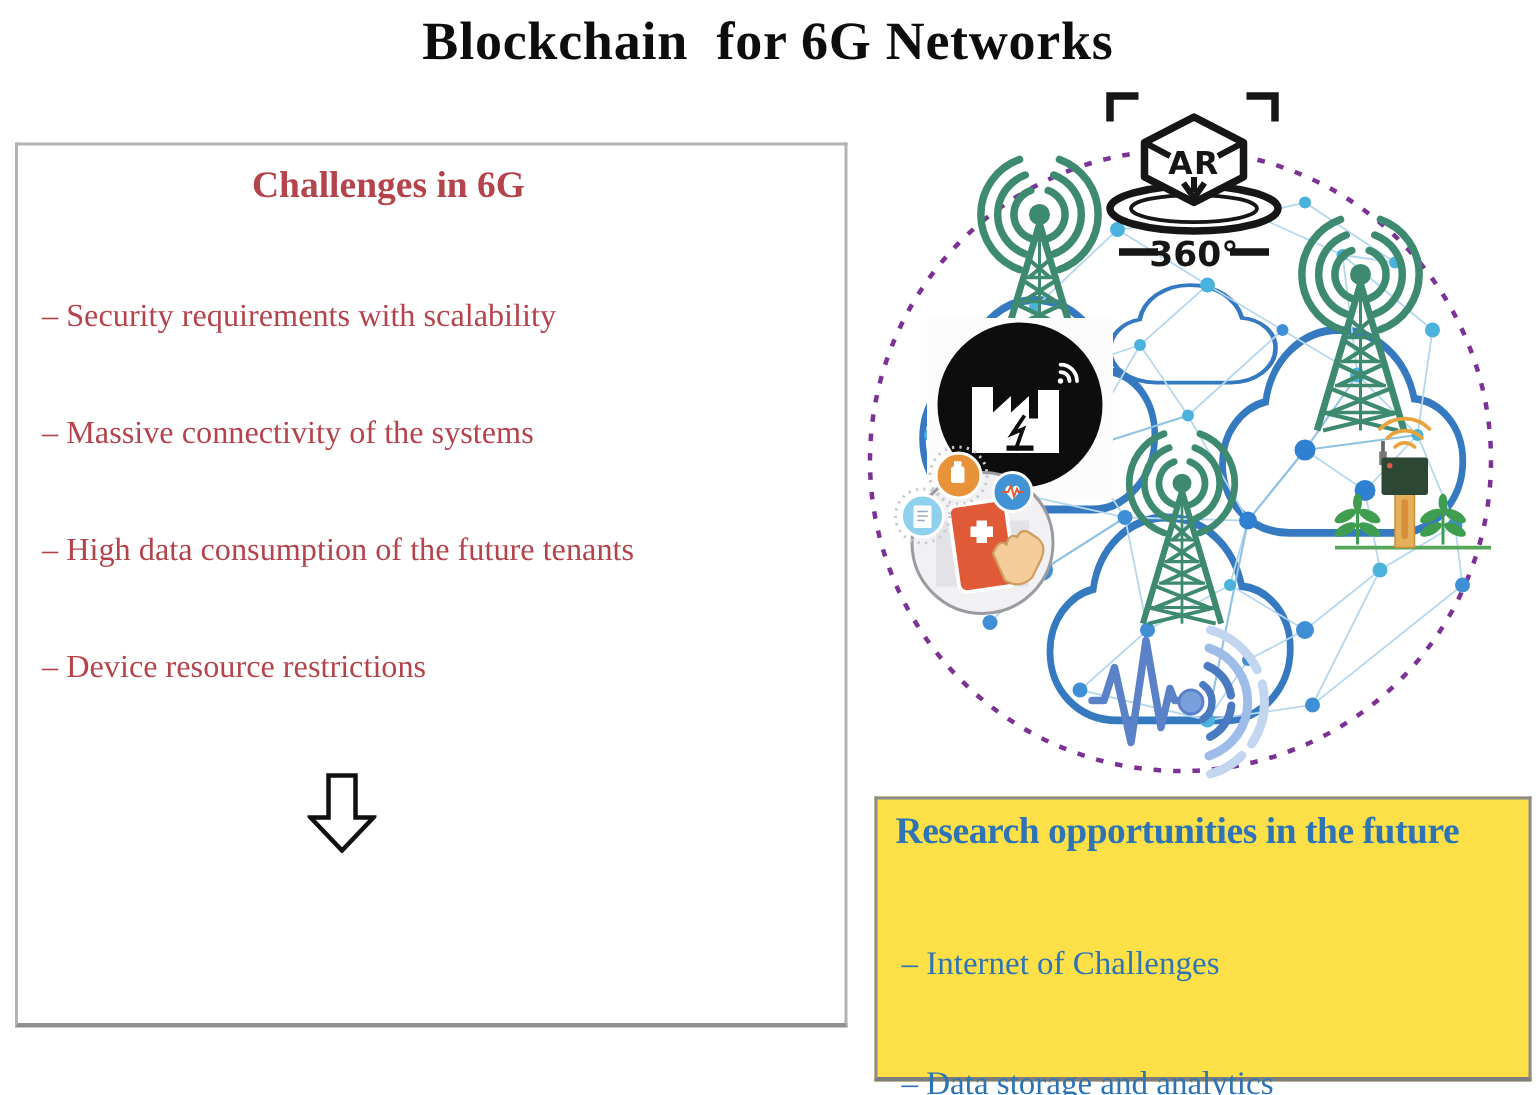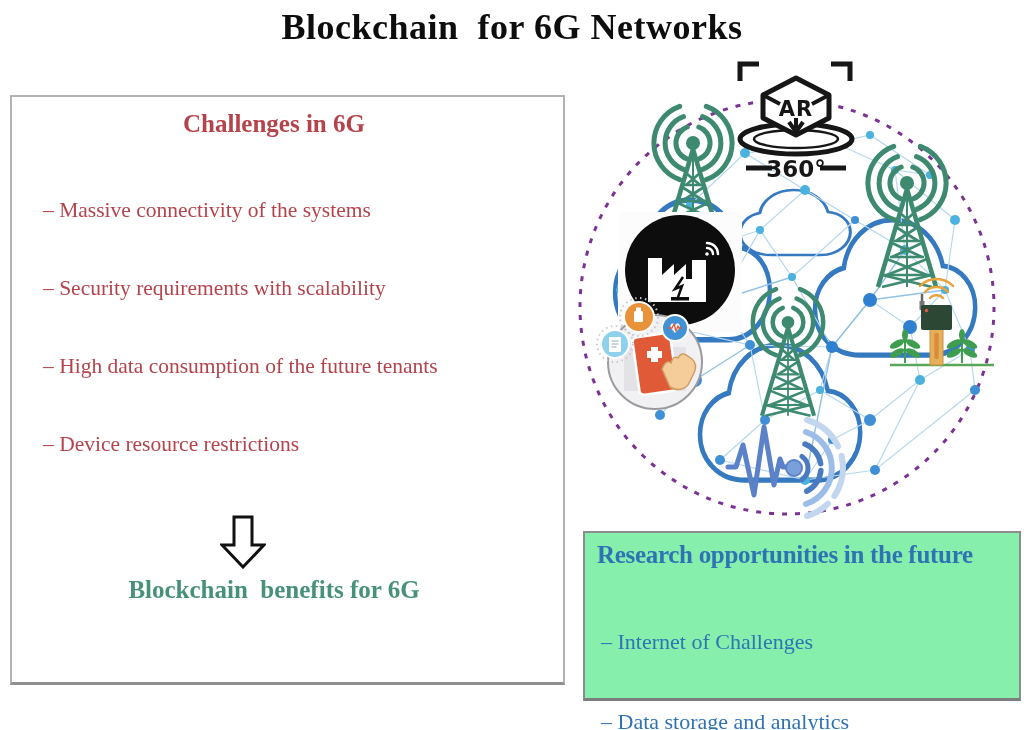--- a/index.html
+++ b/index.html
@@ -9,68 +9,67 @@
   }
   .main-title{
     position:absolute;top:6px;left:0;width:100%;text-align:center;
     font-size:36px;font-weight:bold;color:#0d0d0d;white-space:pre;
     font-family:"Liberation Serif",serif;letter-spacing:.5px;
   }
   .left-panel{
     position:absolute;left:10px;top:95px;width:555px;height:590px;
     box-sizing:border-box;background:#fff;
     border:2px solid #b3b3b3;border-bottom:3px solid #8f8f8f;
-    padding:12px 10px 0 27px;
+    padding:12px 10px 0 12px;
   }
   .sec-head{
     width:470px;text-align:center;font-weight:bold;font-size:25px;
     line-height:30px;white-space:pre;
   }
   .sec-head.red{color:#b5434b;}
   .sec-head.green{color:#479178;}
   ul.bullets{list-style:none;margin:6px 0 0 0;padding:0 0 0 4px;white-space:pre-wrap;}
   ul.bullets li{display:block;}
   .challenges-list{font-size:21.5px;line-height:26px;color:#b5434b;}
   .benefits-list{font-size:22.5px;line-height:27px;color:#479178;margin-top:8px;}
   .down-arrow{display:block;margin:6px 0 0 181px;}
   .h2-benefits{margin-top:6px;}
   .research-panel{
-    position:absolute;left:583px;top:531px;width:438px;height:170px;
-    box-sizing:border-box;background:#86efac;
+    position:absolute;left:583px;top:531px;width:438px;height:190px;
+    box-sizing:border-box;background:#fde047;
     border:2px solid #8c8c8c;border-bottom:3px solid #7d7d7d;
     padding:7px 10px 0 12px;
   }
   .research-head{
     font-weight:bold;font-size:25px;line-height:30px;color:#2e74b5;
     white-space:nowrap;letter-spacing:-0.3px;
   }
   .research-list{font-size:22px;line-height:26.5px;color:#2e74b5;margin-top:4px;}
   .illustration{position:absolute;left:570px;top:55px;}
   .svg-label{font-family:"DejaVu Sans",sans-serif;font-weight:bold;fill:#161616;}
 </style>
 </head>
 <body>
 
 <div class="main-title">Blockchain  for 6G Networks</div>
 
 <div class="left-panel">
 
   <div class="sec-head red" style="color: rgb(181, 67, 75);">Challenges in 6G</div>
   <ul class="bullets challenges-list">
+    <li>– Security requirements with scalability</li>
     <li>– Massive connectivity of the systems</li>
-    <li>– Security requirements with scalability</li>
     <li>– High data consumption of the future tenants</li>
     <li>– Device resource restrictions</li>
   </ul>
 
   <svg class="down-arrow" width="46" height="54" viewBox="0 0 46 54">
     <path d="M14,2 h18 v28 h12 l-21,22 -21,-22 h12 z" fill="#ffffff" stroke="#111111" stroke-width="3"></path>
   </svg>
 
-  <div class="sec-head green h2-benefits" style="color: rgb(71, 145, 120);">Blockchain  benefits for 6G</div>
   <ul class="bullets benefits-list">
     
     
     
   </ul>
 
 </div>
 
 <div class="research-panel">
   <div class="research-head" style="color: rgb(46, 116, 181);">Research opportunities in the future</div>

